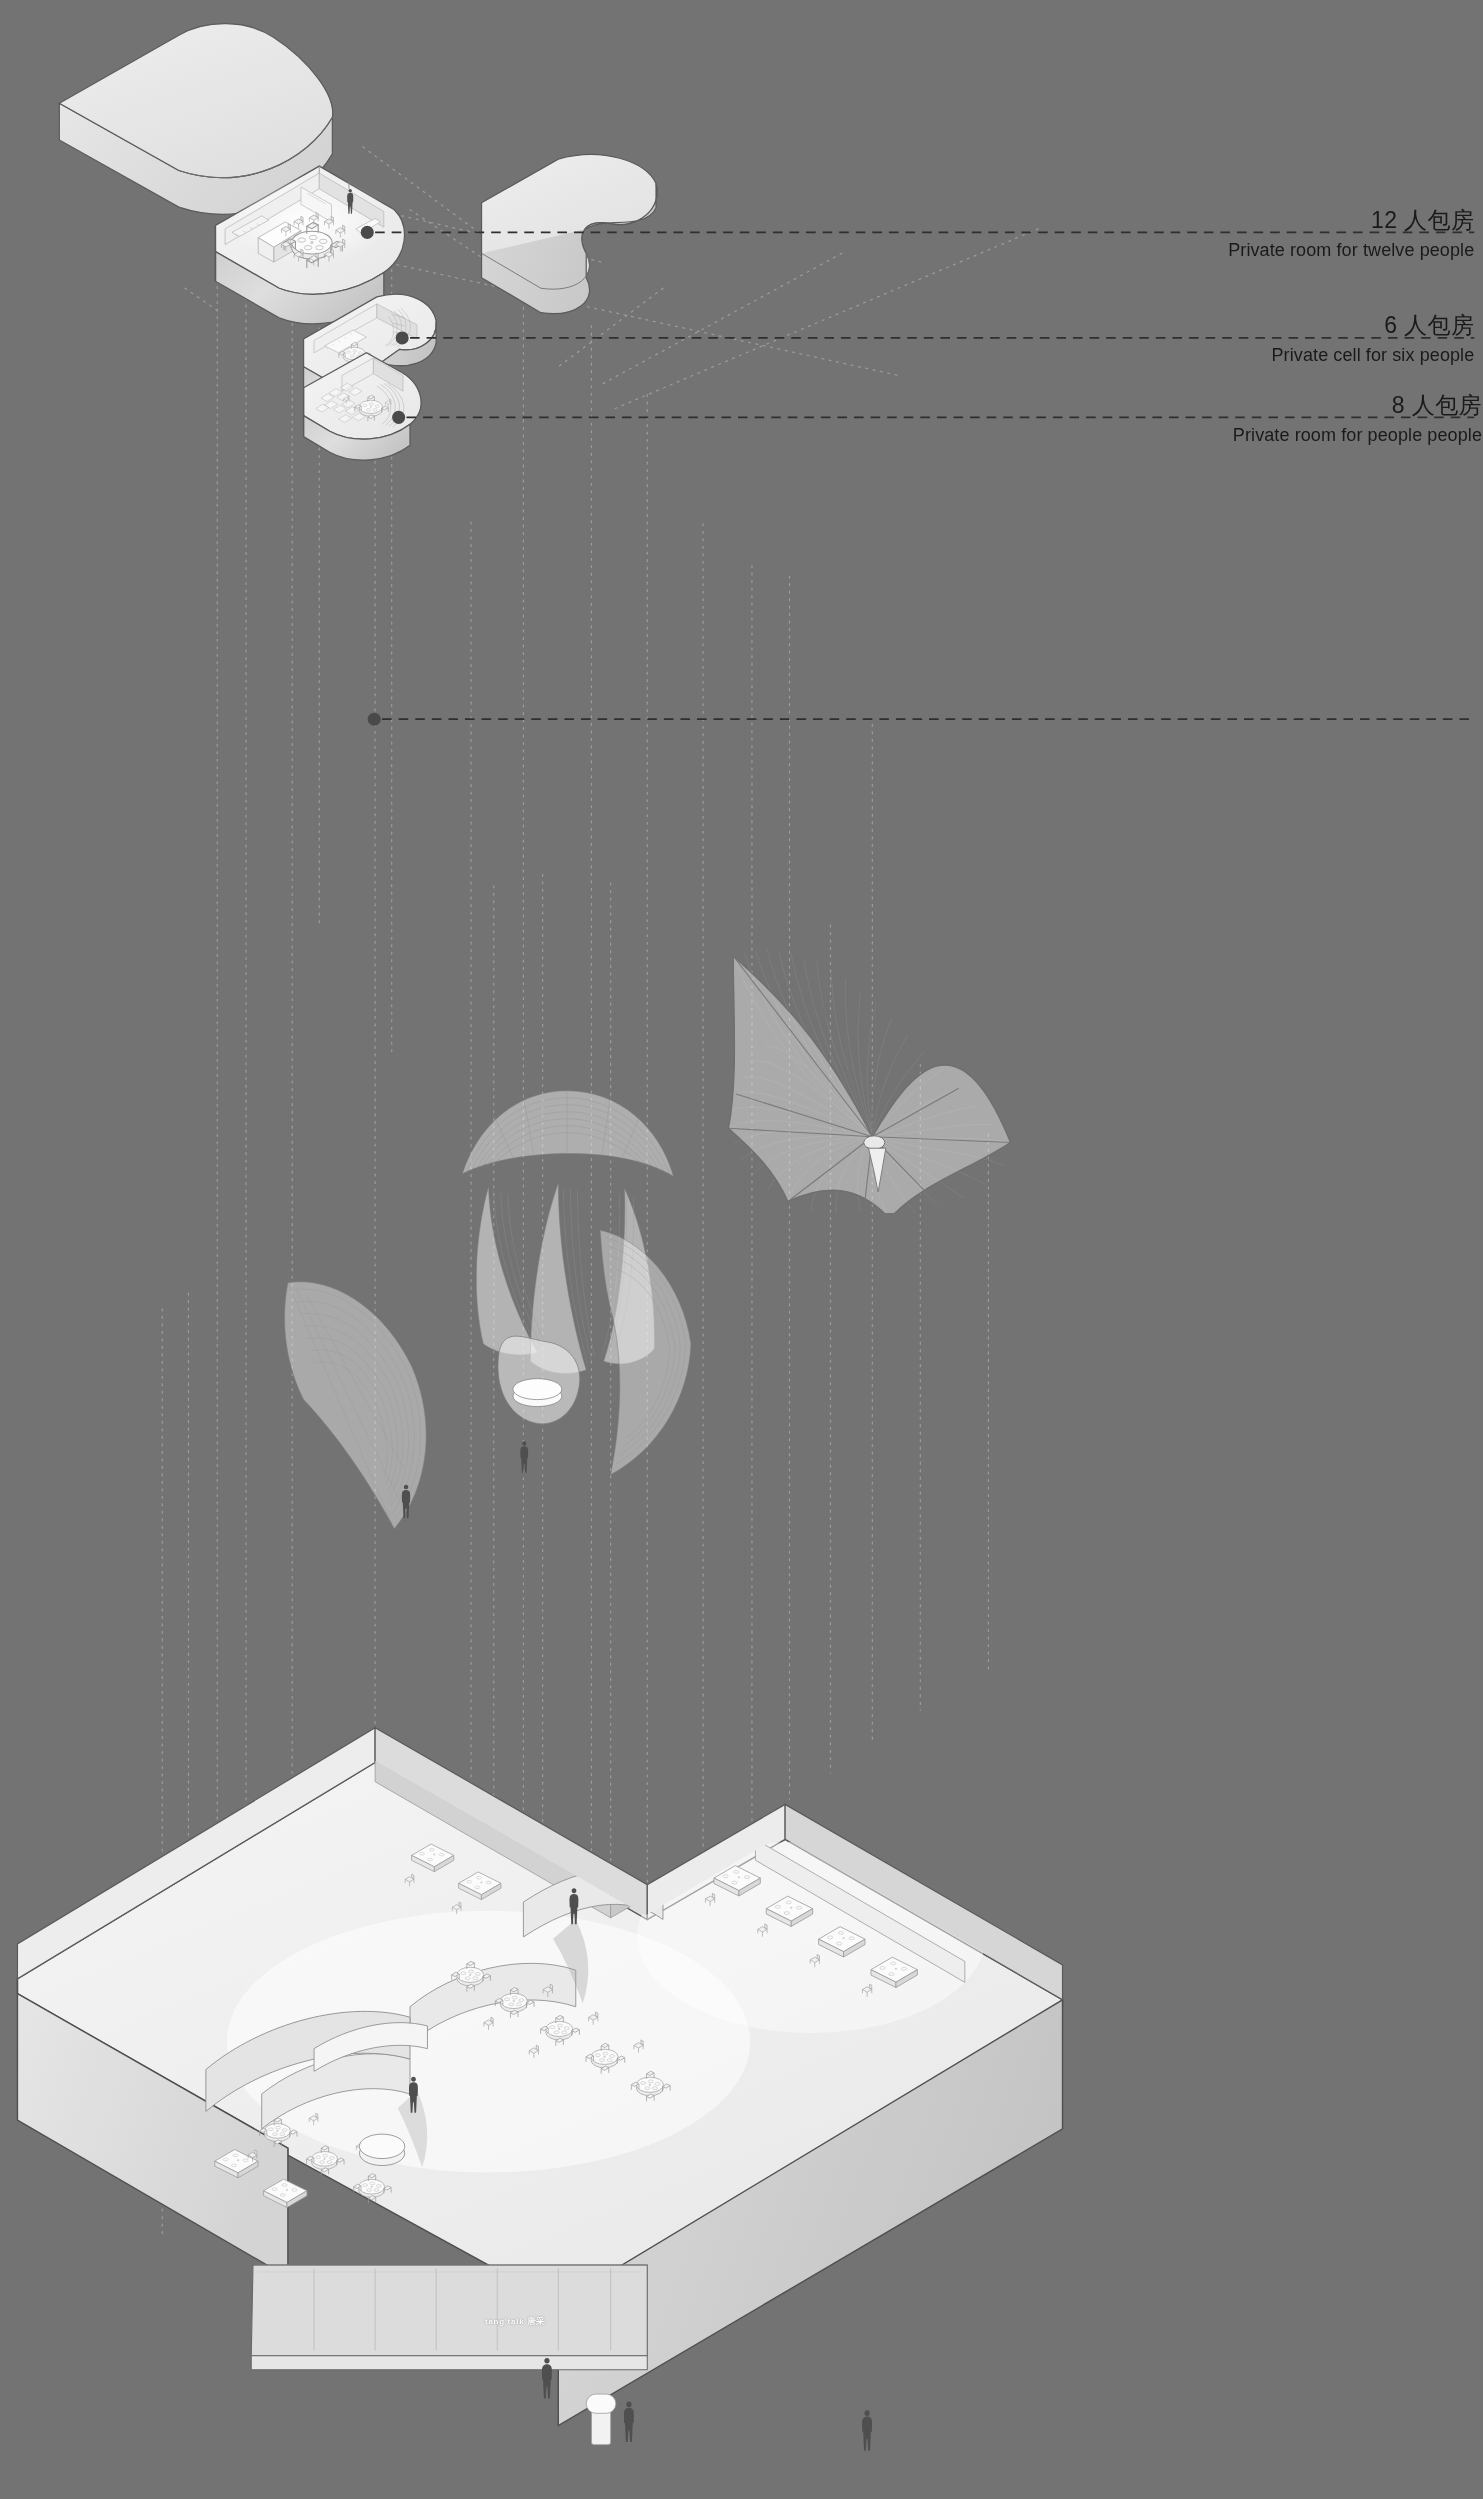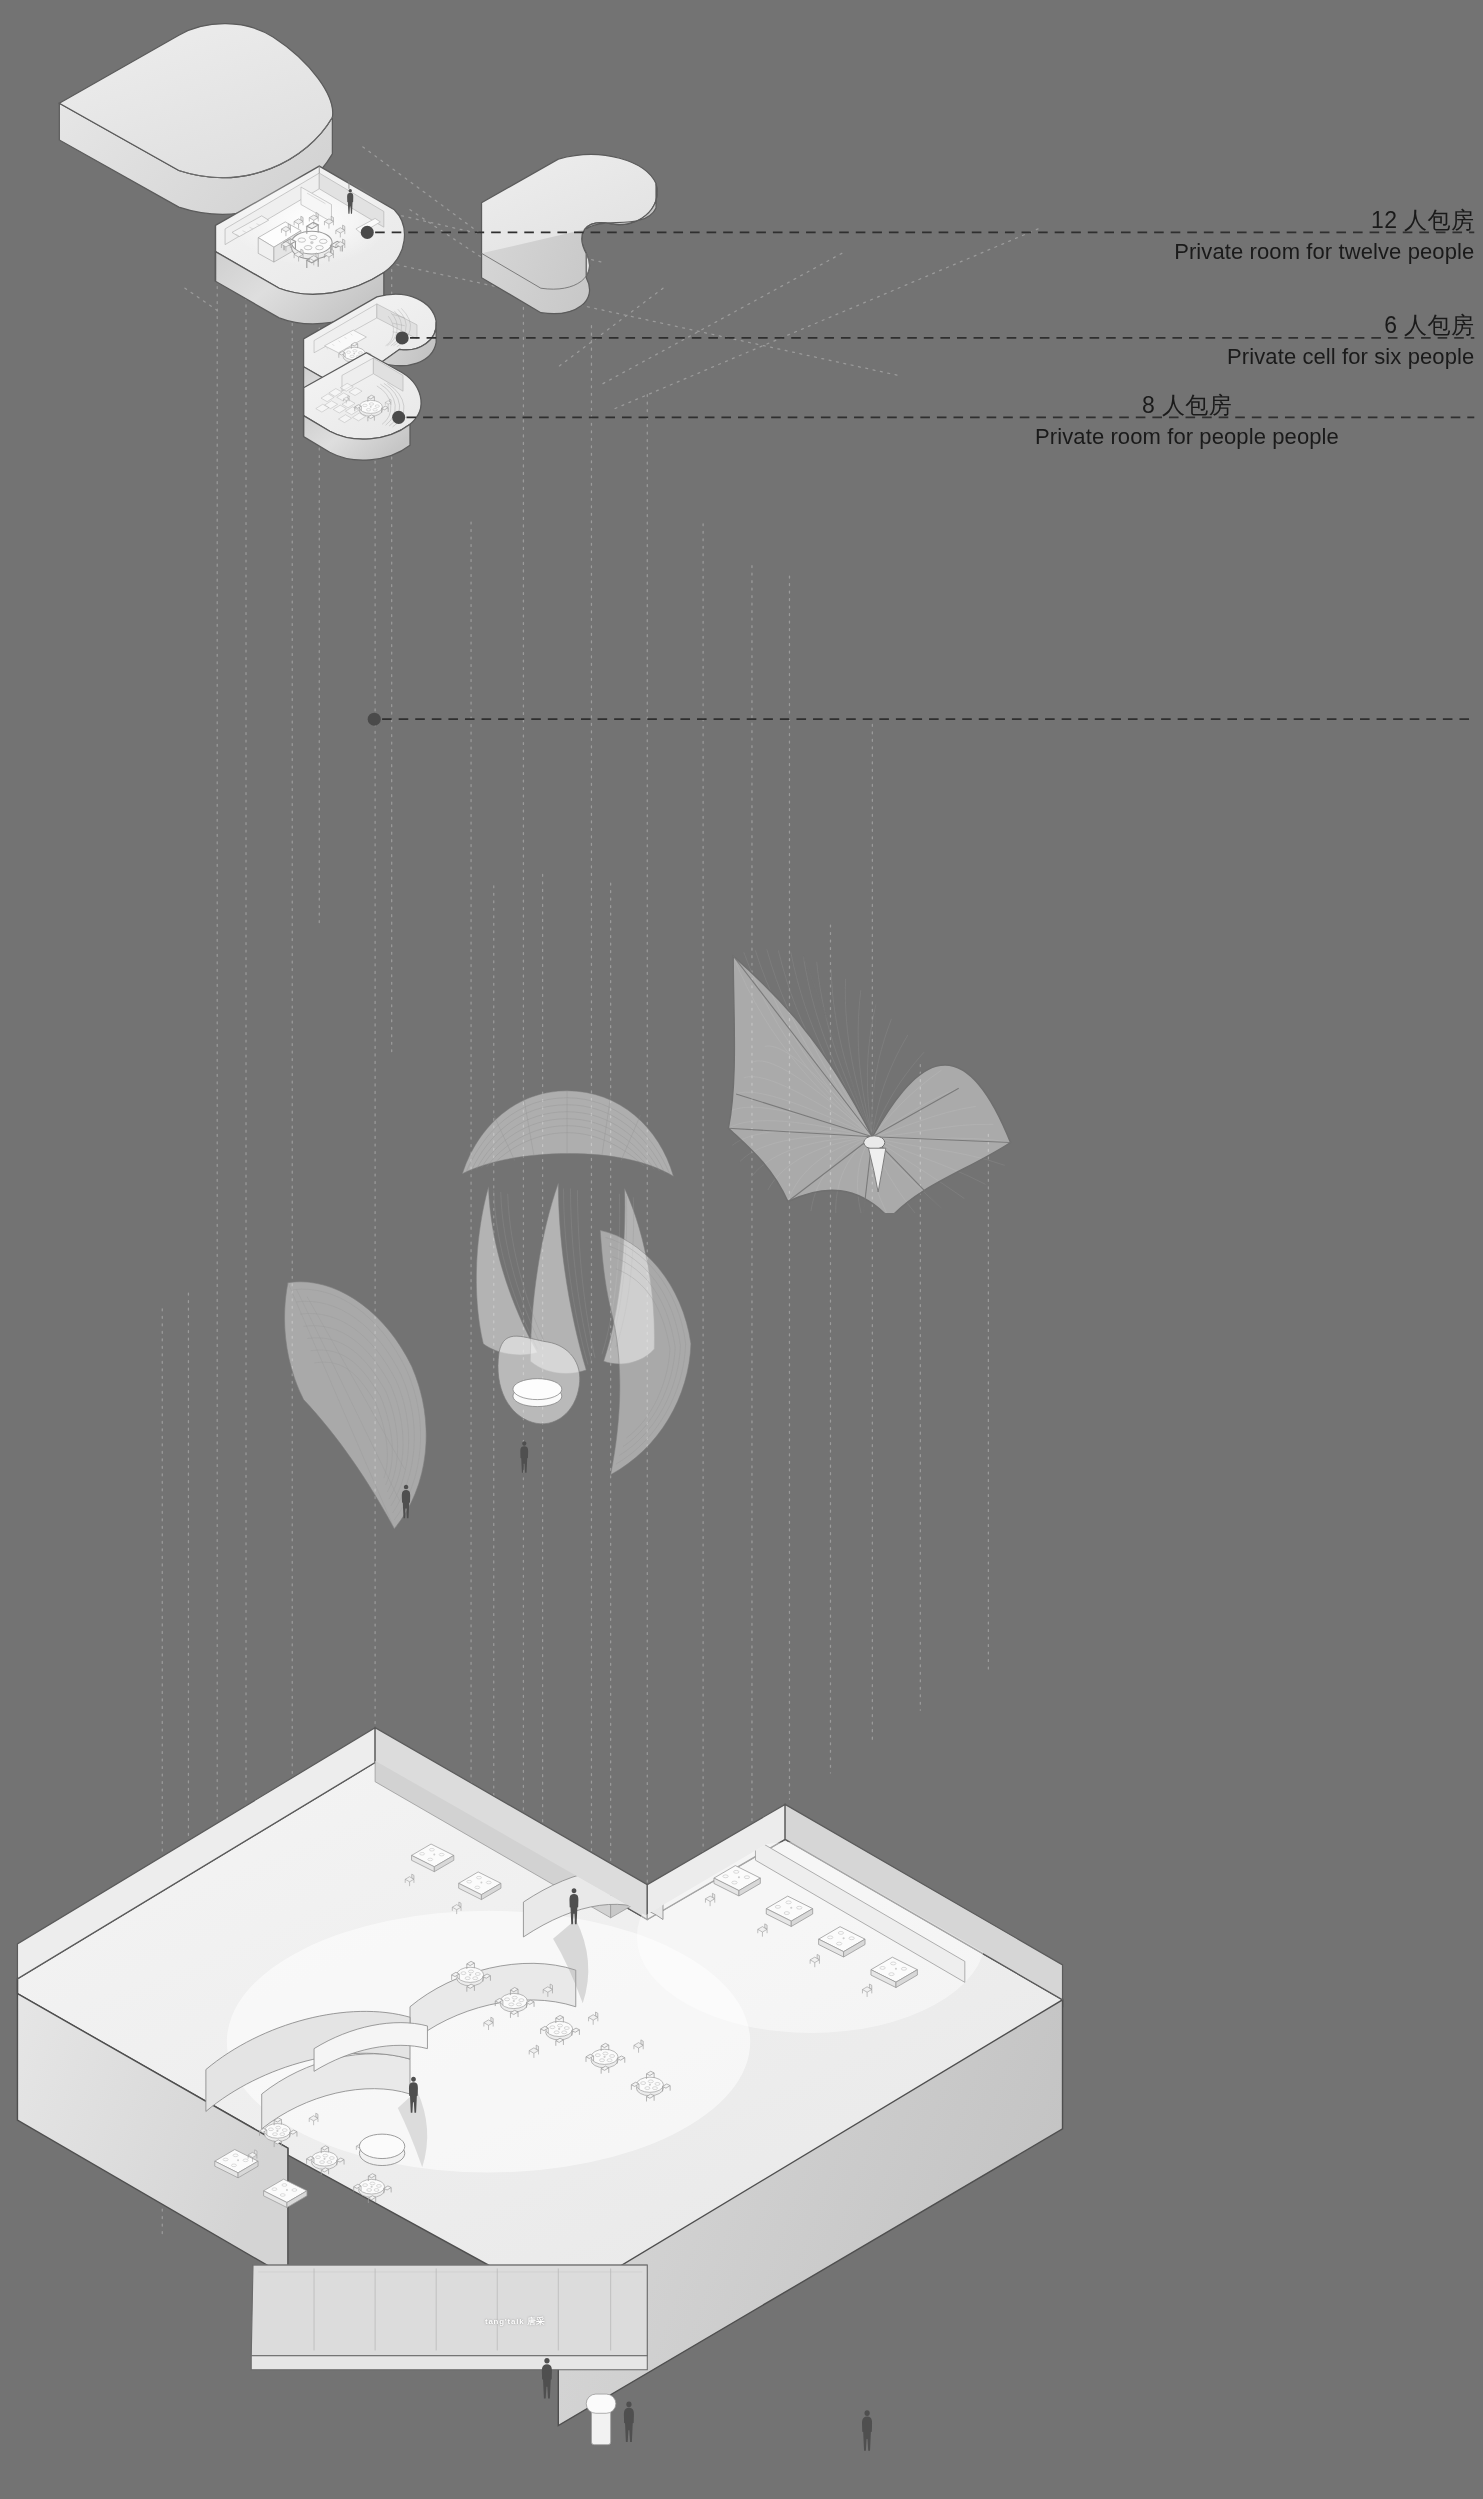--- a/index.html
+++ b/index.html
@@ -30,21 +30,21 @@
     white-space:nowrap;
   }
   .annot .cn{
     display:block;
     font-size:23px;
     letter-spacing:0.4px;
     margin-bottom:6.1px;
   }
   .annot .en{
     display:block;
-    font-size:22px;
+    font-size:18px;
     letter-spacing:0.1px;
     margin-top:5.2px;
   }
   
   .sign{
     position:absolute;
     font-size:7.9px;
     letter-spacing:0.8px;
     color:#ffffff;
     text-shadow:0 0 1.7px rgba(120,120,120,.9);
@@ -633,21 +633,21 @@
   <div class="annot" style="right:8.7px; top:208px; width:576px;">
     <span class="cn">12 人包房</span>
     <span class="en">Private room for twelve people</span>
   </div>
 
   <div class="annot" style="right:8.7px; top:313px; width:576px;">
     <span class="cn">6 人包房</span>
     <span class="en">Private cell for six people</span>
   </div>
 
-  <div class="annot" style="right:8px; top:393px; width:576px;text-align:center;">
+  <div class="annot" style="right:1px; top:393px; width:576px;">
     <span class="cn">8 人包房</span>
     <span class="en">Private room for people people</span>
   </div>
 
 
   <div class="sign" style="left:485px; top:2316px;">
     <span>tang'talk</span>
     <span class="cjk">唐采</span>
   </div>
 

